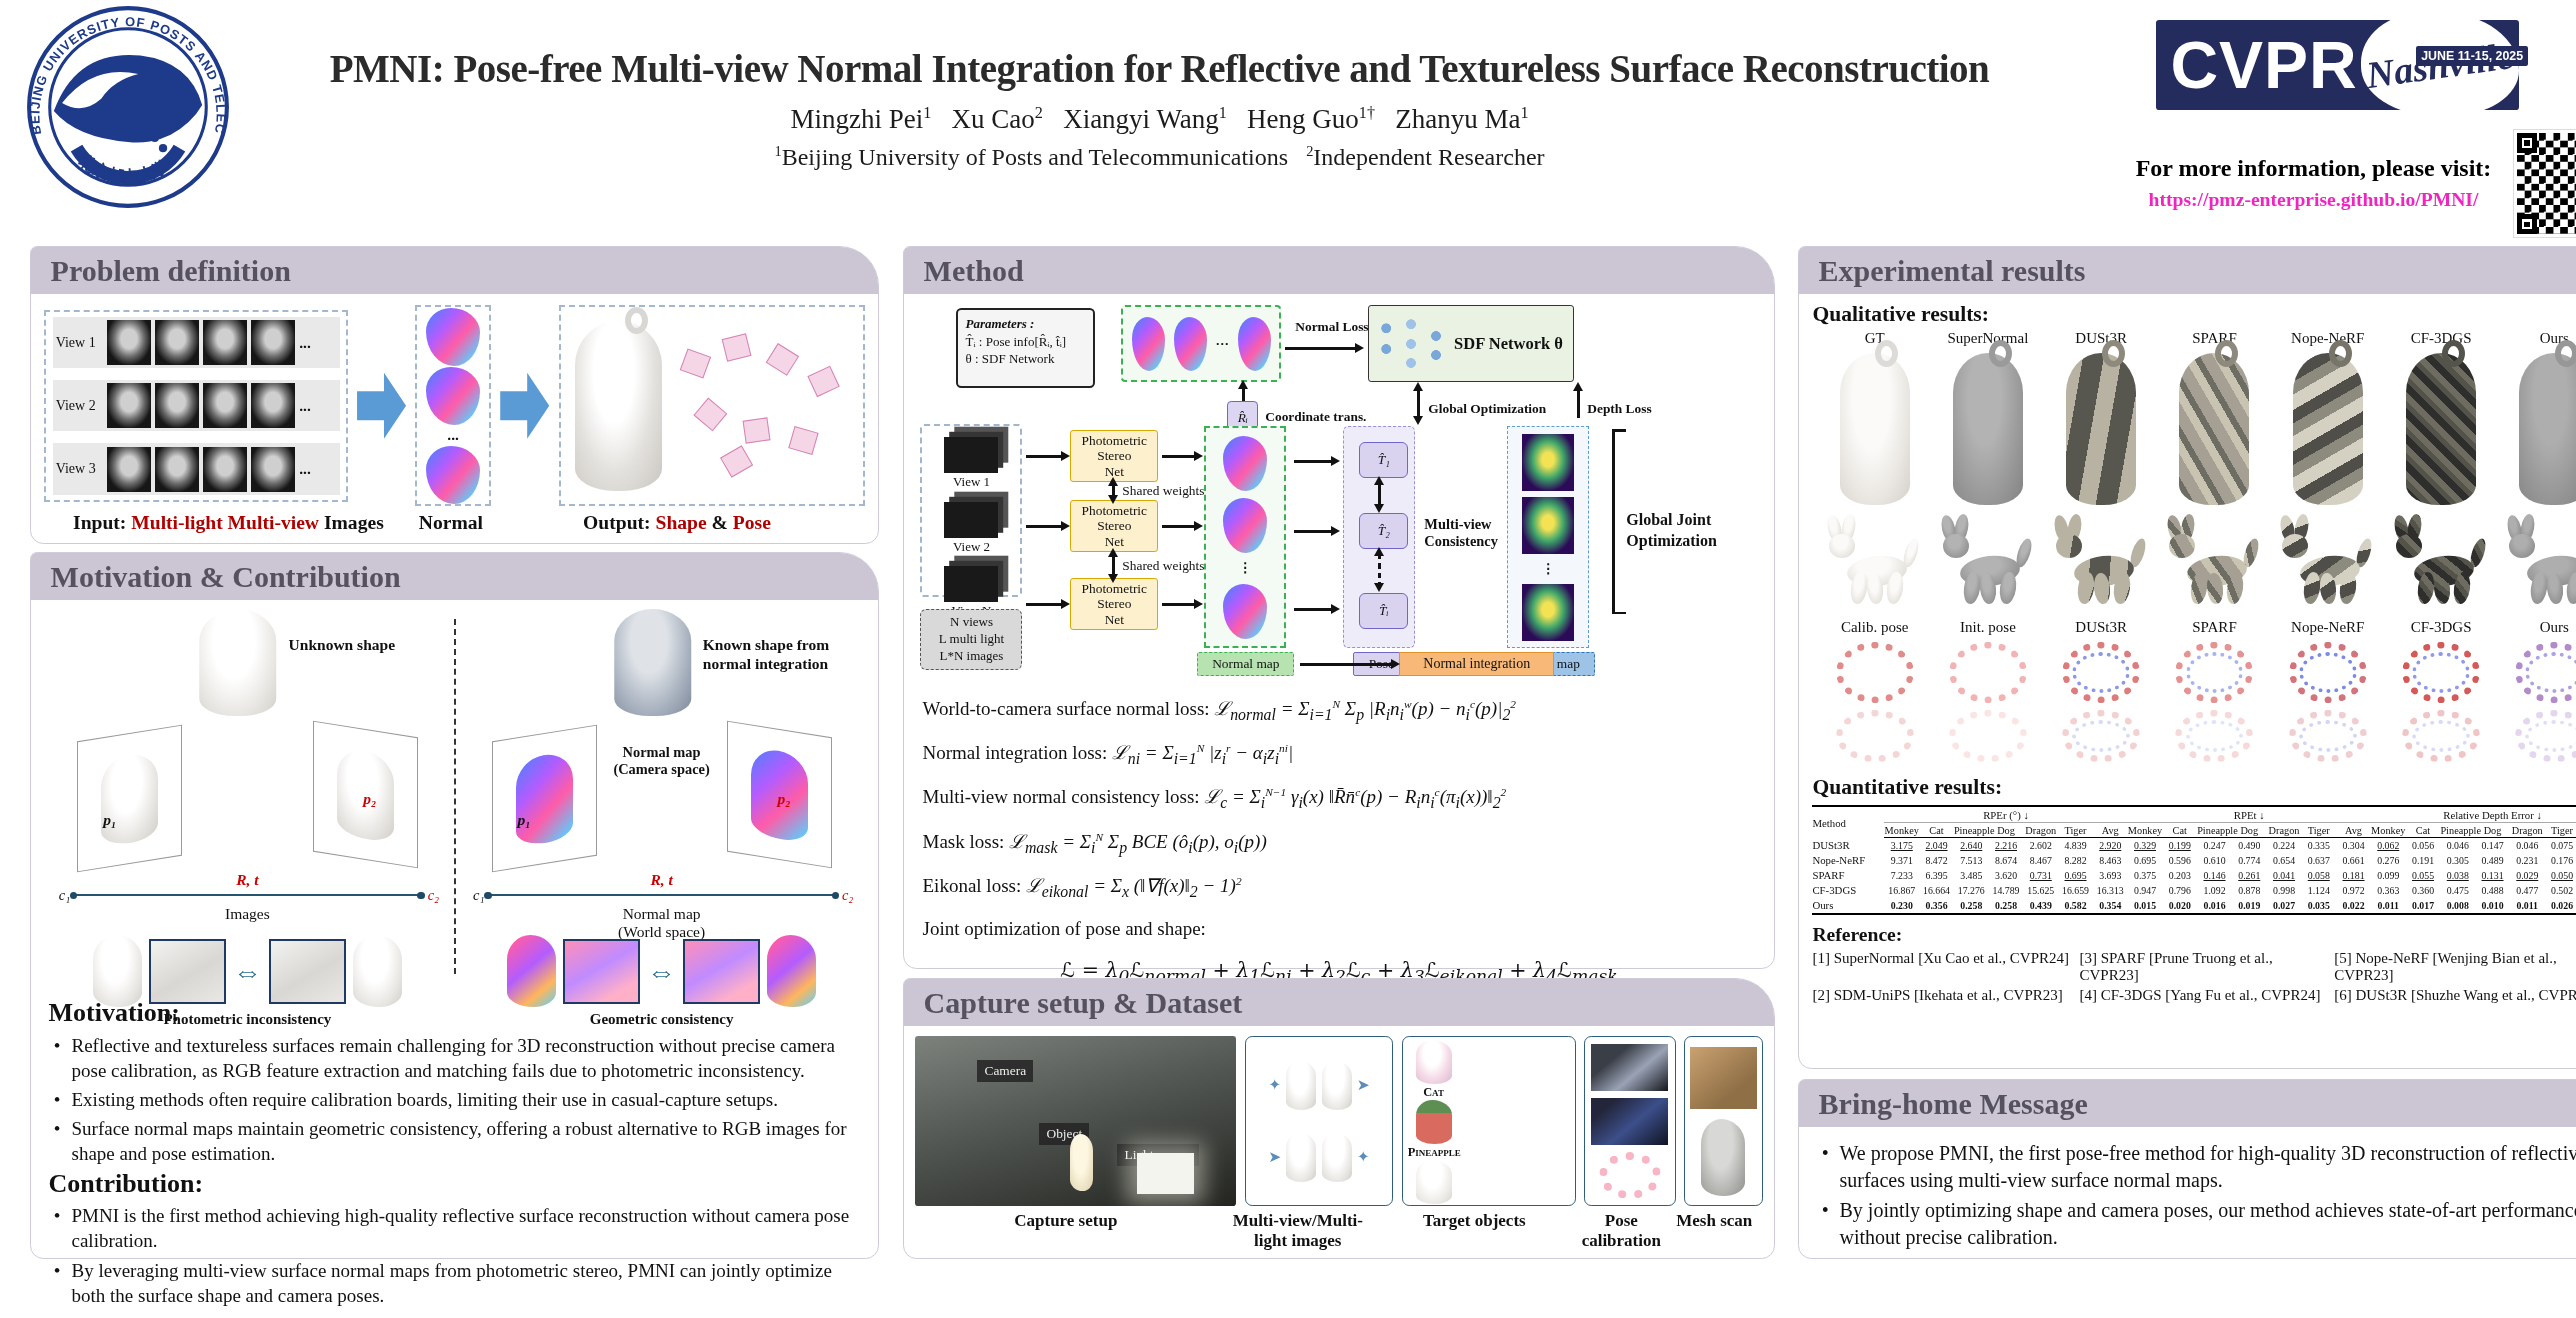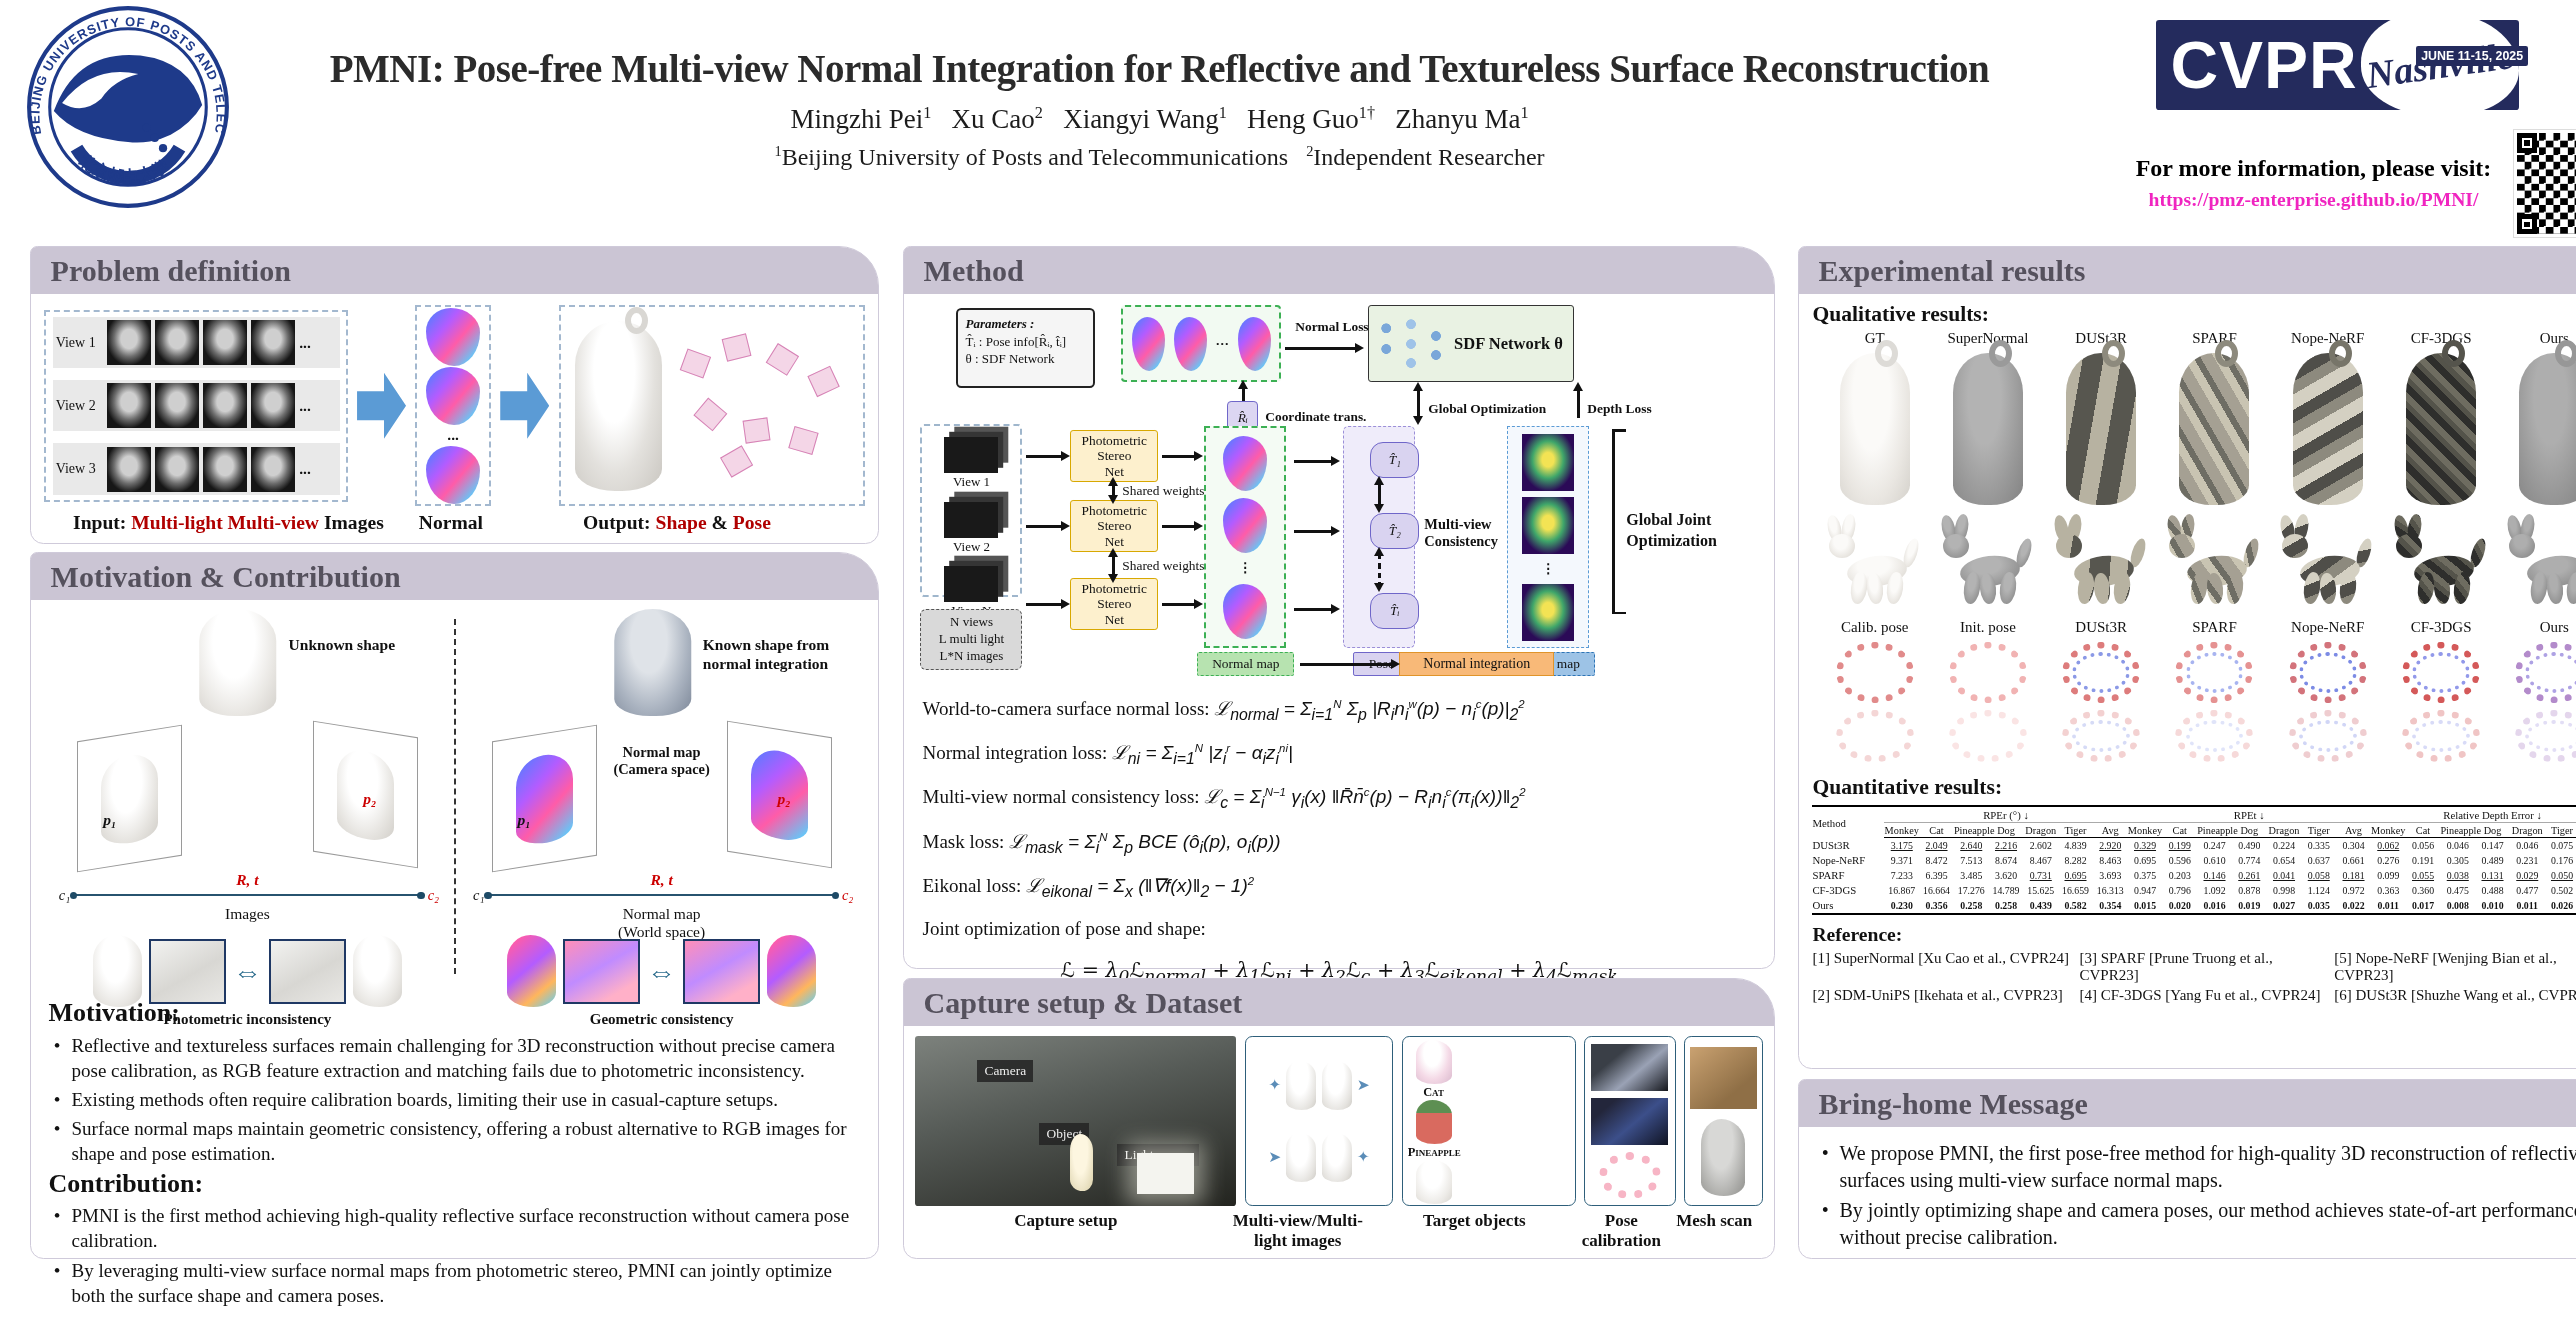--- a/index.html
+++ b/index.html
@@ -116,31 +116,31 @@
   .viewcell .vl{font-size:13px;}
   .m-nviews{left:5.2px;top:309px;width:102px;height:61px;background:#d9d9d9;border:1.5px dashed #555;border-radius:6.2px;text-align:center;font-size:13px;line-height:1.3;padding-top:4.1px;}
   .m-ps{width:88px;height:52px;background:#fdf0cd;border:1.5px solid #d8a800;border-radius:3.1px;text-align:center;font-size:13.4px;line-height:1.15;display:flex;align-items:center;justify-content:center;}
   .m-ncol{left:289px;top:126px;width:82px;height:222px;border:2.1px dashed #3cb054;background:#f4fbf4;display:flex;flex-direction:column;align-items:center;justify-content:space-evenly;}
   .m-ncol .nblob{width:44px;height:55px;}
   .tag{position:absolute;text-align:center;font-size:13.4px;border-radius:2.1px;padding:3.1px 0;}
   .t-nmap{left:282px;top:352px;width:95px;background:#b7e3b0;border:1.5px dashed #3cb054;}
   .t-pose{left:438px;top:352px;width:54px;background:#d9d3f0;border:1px solid #6f66c9;}
   .t-depth{left:590px;top:352px;width:88px;background:#9dc3e6;border:1.5px dashed #2e74b5;}
   .m-posecol{left:428px;top:126px;width:72px;height:222px;border:1.5px dashed #9b8fd8;background:#efecfa;border-radius:5.2px;}
-  .m-tbox{position:absolute;left:26px;width:47px;height:34px;background:#d9d3f0;border:1.5px solid #6f66c9;border-radius:13px;display:flex;align-items:center;justify-content:center;font-style:italic;}
+  .m-tbox{position:absolute;left:15px;width:47px;height:34px;background:#d9d3f0;border:1.5px solid #6f66c9;border-radius:6px;display:flex;align-items:center;justify-content:center;font-style:italic;}
   .m-depthcol{left:592px;top:126px;width:82px;height:222px;border:1.5px dashed #5b9bd5;background:#f4f8fd;display:flex;flex-direction:column;align-items:center;justify-content:space-evenly;}
   .dblob{width:52px;height:57px;background:#2b0a57 radial-gradient(ellipse at 50% 45%,#f3e354 0 16%,#3fa66a 42%,#2b0a57 72%);}
   .m-ni{left:484px;top:352px;width:155px;height:24px;background:#f8b978;border:1.5px solid #e0942a;text-align:center;font-size:14px;padding-top:3.1px;}
   .m-gjo{left:711px;top:210px;width:124px;font-weight:bold;font-size:16px;line-height:1.3;}
   .m-brace{left:697px;top:129px;height:185px;width:2.6px;background:#111;}
   .m-brace::before,.m-brace::after{content:"";position:absolute;left:0;width:13.4px;height:2.6px;background:#111;}
   .m-brace::before{top:0;} .m-brace::after{bottom:0;}
   .eq-list{margin:13.4px 0 0 18.5px;}
   .eq{font-size:19px;margin-top:15.5px;}
-  .eq-f{font-style:italic;font-family:Liberation Sans, sans-serif;}
+  .eq-f{font-style:italic;font-family:Liberation Serif, serif;}
   .joint-label{font-size:19px;margin:17.5px 0 0 18.5px;}
   .joint-formula{font-size:20.6px;text-align:center;margin-top:17.5px;font-style:italic;font-family:"DejaVu Serif","DejaVu Sans",serif;}
 
   
   .cap-body{display:flex;gap:8.2px;padding:10.3px 11.3px 0 11.3px;align-items:stretch;}
   .cap-card{position:relative;border:1.5px solid #2e5f7a;border-radius:7.2px;height:170px;box-sizing:border-box;background:#fff;overflow:hidden;}
   .cap-photo{width:335px;background:linear-gradient(165deg,#7d827d 0%,#565b57 40%,#23241f 100%);border:none;border-radius:3.1px;}
   .chip{position:absolute;background:rgba(35,35,35,.85);color:#eee;font-size:13.4px;padding:3.1px 7.2px;}
   .cap-obj-blob{position:absolute;left:155px;top:98px;width:23px;height:57px;border-radius:45% 55% 45% 55%/30% 30% 20% 20%;background:radial-gradient(ellipse at 45% 30%,#fdf6e0 0 40%,#d9cfa8 100%);}
   .cap-panel{position:absolute;left:222px;top:117px;width:57px;height:41px;background:#f4f4ef;box-shadow:0 0 20.6px 10.3px rgba(255,255,240,.45);}

